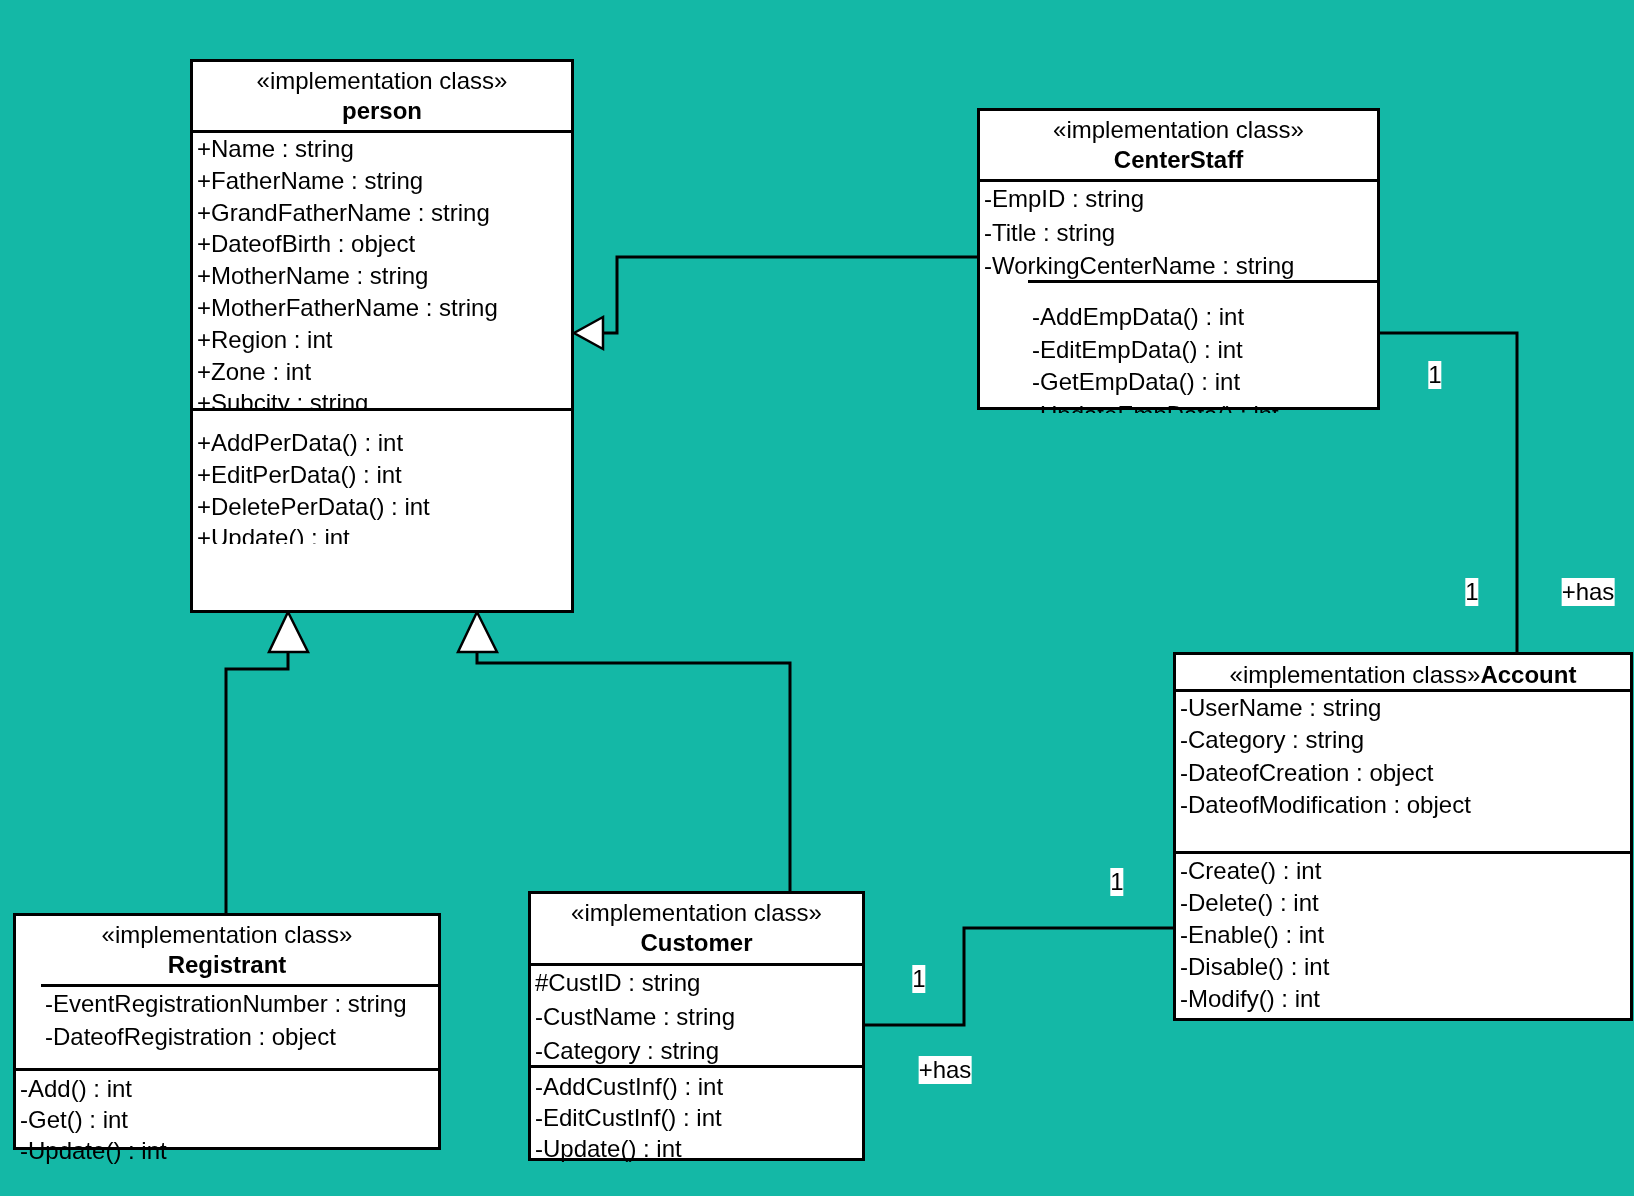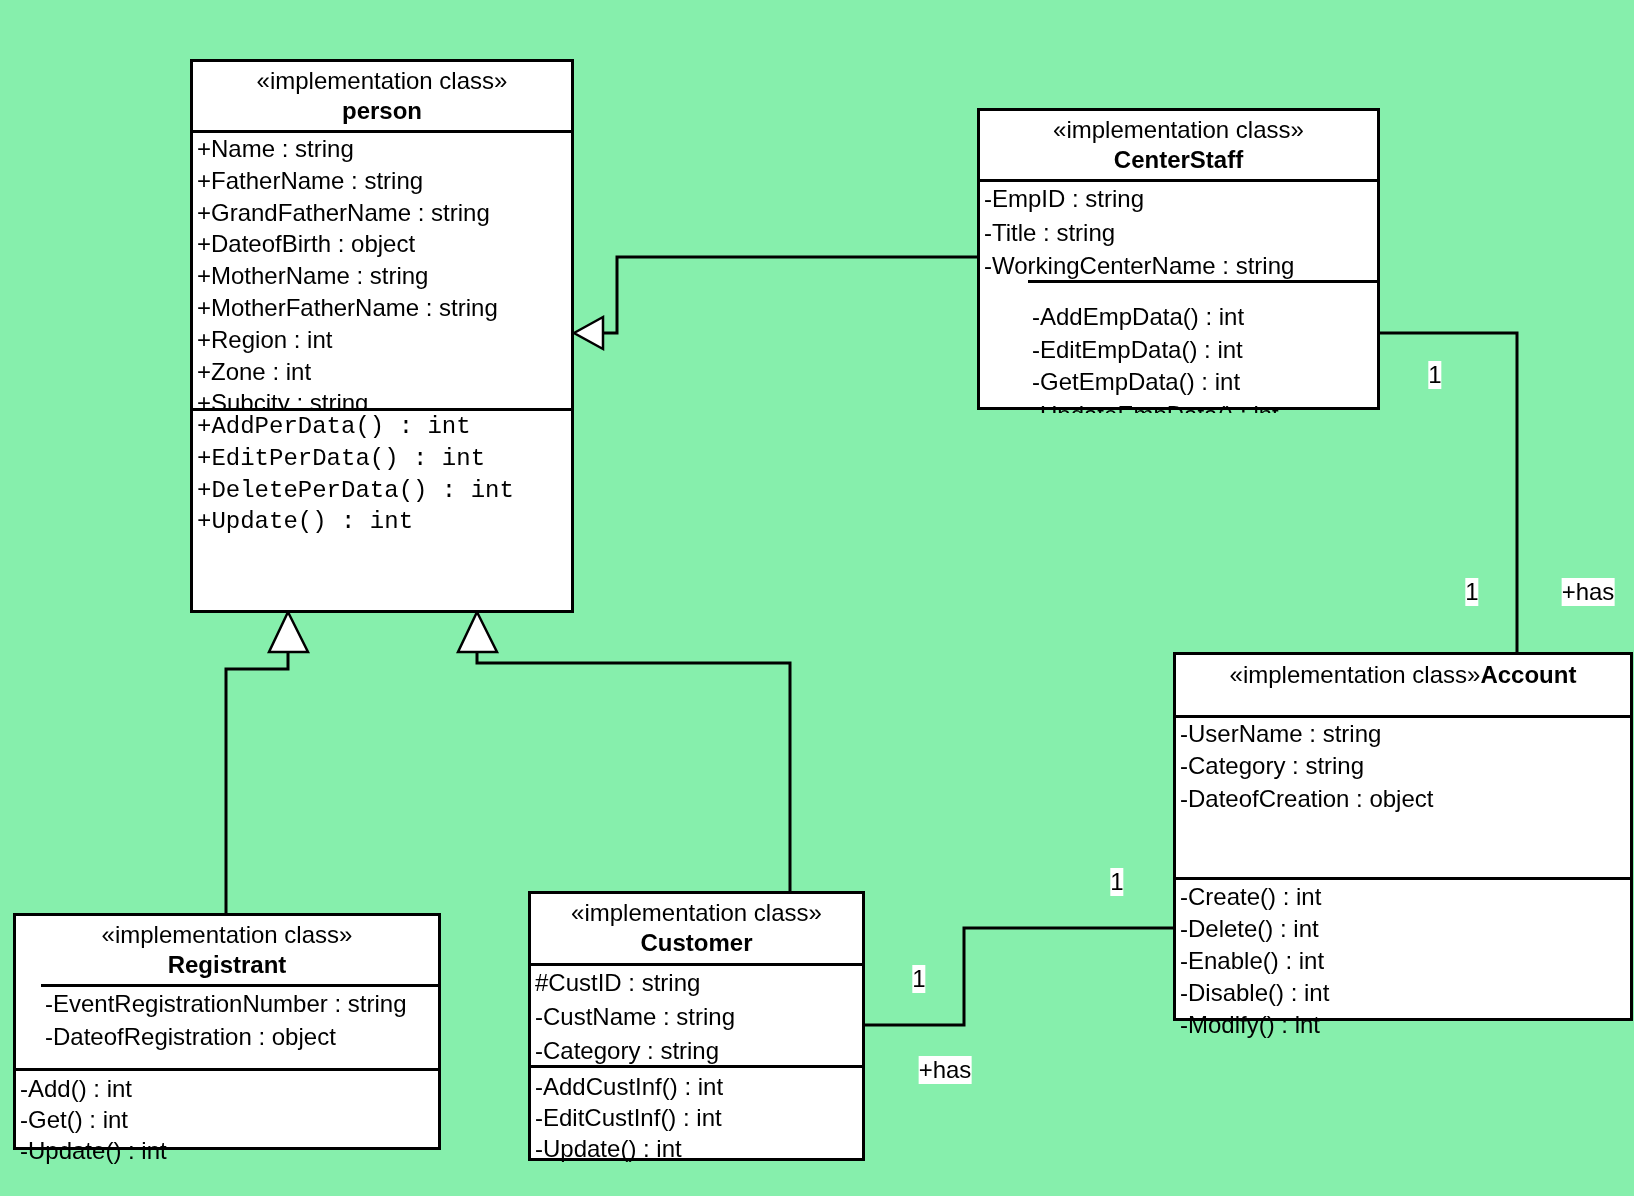--- a/index.html
+++ b/index.html
@@ -1,21 +1,21 @@
 <!DOCTYPE html>
 <html><head>
 <meta charset="utf-8">
 <style>
   * { margin: 0; padding: 0; box-sizing: border-box; }
   html, body { background: #ffffff; }
   .canvas {
     position: relative;
     width: 1634px;
     height: 1196px;
-    background: #86efac;
+    background: #14b8a6;
     font-family: "Liberation Sans", sans-serif;
     color: #000000;
     overflow: hidden;
   }
   svg.wires {
     position: absolute;
     left: 0; top: 0;
     width: 1634px; height: 1196px;
   }
   .wire { fill: none; stroke: #000000; stroke-width: 3; }
@@ -32,31 +32,31 @@
   .sec + .sec { border-top: 3px solid #000000; }
   .hdr { text-align: center; }
   .hdr .stereotype { font-weight: normal; }
   .hdr .cname { font-weight: bold; }
   .rows .row { white-space: nowrap; padding-left: 4px; }
 
   
   .cls-person { left: 190px; top: 59px; width: 384px; height: 554px; }
   .cls-person .hdr     { height: 68px;  padding-top: 4px; line-height: 30px; }
   .cls-person .attrs   { height: 278px; line-height: 31.8px; }
-  .cls-person .methods { height: 136px; padding-top: 0; line-height: 31.8px; font-family: Liberation Mono, monospace; }
+  .cls-person .methods { height: 136px; padding-top: 16px; line-height: 31.8px; }
 
   
   .cls-centerstaff { left: 977px; top: 108px; width: 403px; height: 302px; }
   .cls-centerstaff .hdr     { height: 68px;  padding-top: 4px; line-height: 30px; }
   .cls-centerstaff .attrs   { height: 101px; line-height: 33.5px; }
   .cls-centerstaff .methods { height: 133px; padding-top: 18px; line-height: 32.5px; margin-left: 48px; }
 
   
   .cls-account { left: 1173px; top: 652px; width: 460px; height: 369px; }
-  .cls-account .hdr     { height: 60px;  line-height: 40px; }
+  .cls-account .hdr     { height: 34px;  line-height: 40px; }
   .cls-account .attrs   { height: 162px; line-height: 32.4px; }
   .cls-account .methods { height: 162px; padding-top: 1px; line-height: 32px; }
 
   
   .cls-registrant { left: 13px; top: 913px; width: 428px; height: 237px; }
   .cls-registrant .hdr     { height: 68px; padding-top: 4px; line-height: 30px; }
   .cls-registrant .attrs   { height: 84px; line-height: 33px; margin-left: 25px; }
   .cls-registrant .methods { height: 100px; padding-top: 2px; line-height: 31px; }
 
   
@@ -138,20 +138,21 @@
   </div>
 
   <div class="uml-class cls-account">
     <div class="sec hdr">
       <span class="stereotype">«implementation class»</span><span class="cname">Account</span>
     </div>
     <div class="sec rows attrs">
         <div class="row">-UserName : string</div>
         <div class="row">-Category : string</div>
         <div class="row">-DateofCreation : object</div>
+        <div class="row">-DateofModification : object</div>
       </div>
     <div class="sec rows methods">
         <div class="row">-Create() : int</div>
         <div class="row">-Delete() : int</div>
         <div class="row">-Enable() : int</div>
         <div class="row">-Disable() : int</div>
         <div class="row">-Modify() : int</div>
       </div>
   </div>
 

